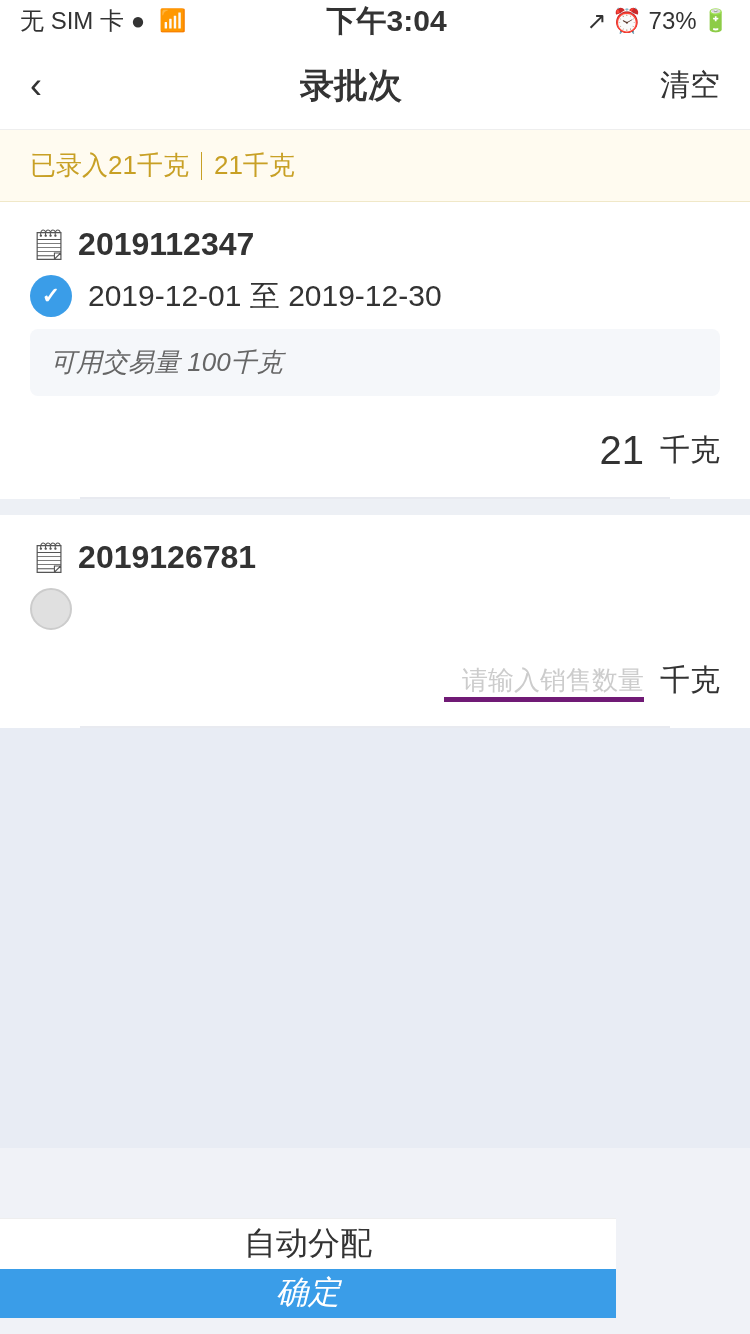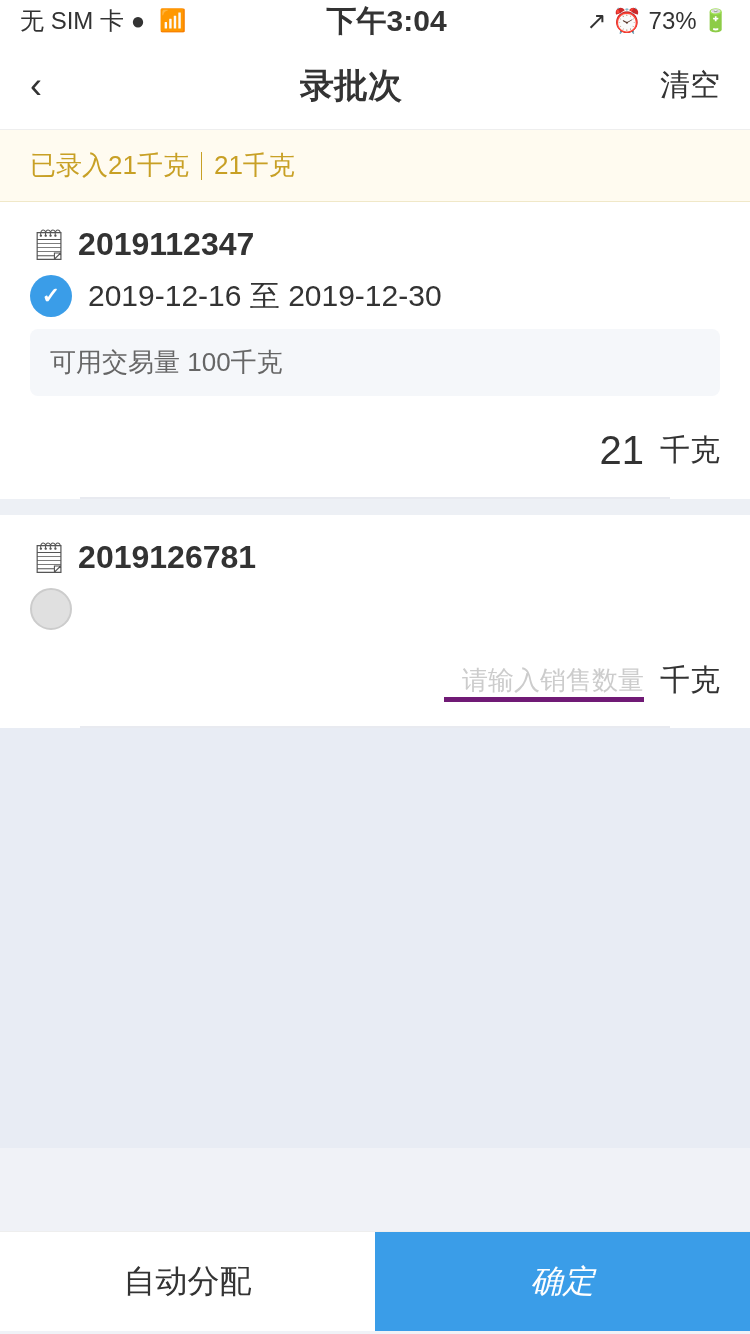--- a/index.html
+++ b/index.html
@@ -125,20 +125,21 @@
       font-size: 30px;
       color: #333;
     }
     .batch-available {
       margin: 0 30px 16px 30px;
       background: #f5f7fa;
       border-radius: 8px;
       padding: 16px 20px;
       font-size: 26px;
       color: #666;
+      font-style: italic;
     }
 
     
     .quantity-row {
       padding: 16px 30px 24px 30px;
       display: flex;
       align-items: center;
       justify-content: flex-end;
       gap: 16px;
       background: #fff;
@@ -181,26 +182,27 @@
     
     .empty-area {
       background: #e8ecf4;
       flex: 1;
       min-height: 420px;
     }
 
     
     .bottom-bar {
       position: fixed;
-      bottom: 3px;
-      width: 750px;
+      bottom: 16px;
+      width: 616px;
       height: 100px;
       display: flex;
       background: #fff;
       border-top: 1px solid #eee;
+      flex-direction: column;
     }
     .btn-auto {
       flex: 1;
       display: flex;
       align-items: center;
       justify-content: center;
       font-size: 32px;
       color: #333;
       background: #fff;
       border: none;
@@ -257,21 +259,21 @@
 
 <div class="batch-card">
   <div class="batch-header">
     <span class="batch-id-icon">🗒</span>
     <span class="batch-id">2019112347</span>
   </div>
   <div class="batch-date-row">
     <div class="batch-checkbox checked">
       <span class="checkmark">✓</span>
     </div>
-    <span class="batch-date">2019-12-16 至 2019-12-30</span>
+    <span class="batch-date">2019-12-01 至 2019-12-30</span>
   </div>
   <div class="batch-available">可用交易量 100千克</div>
   <div class="quantity-row">
     <span class="quantity-value">21</span>
     <span class="quantity-unit">千克</span>
   </div>
   <div class="section-divider"></div>
 </div>
 
 <div class="section-gap"></div>

